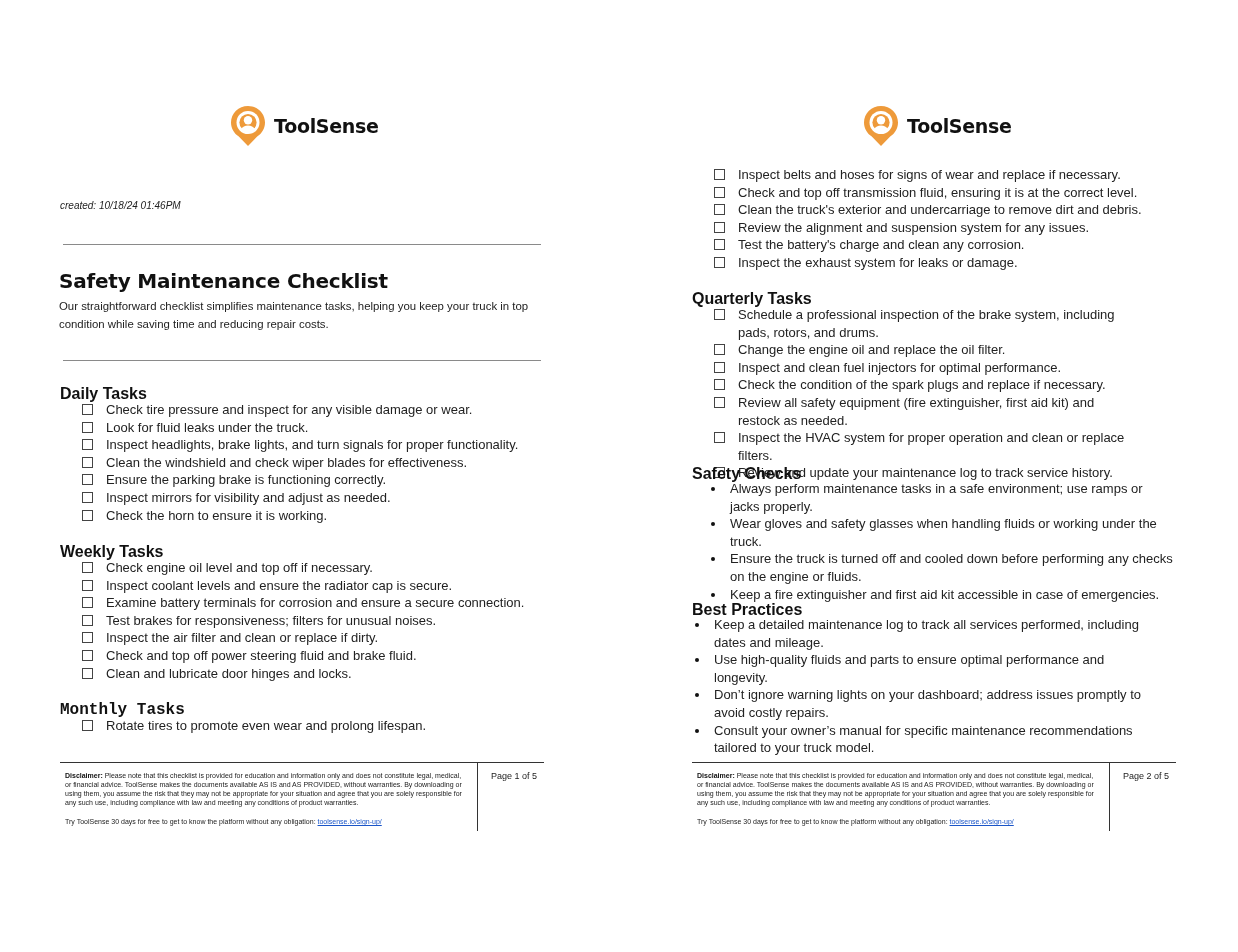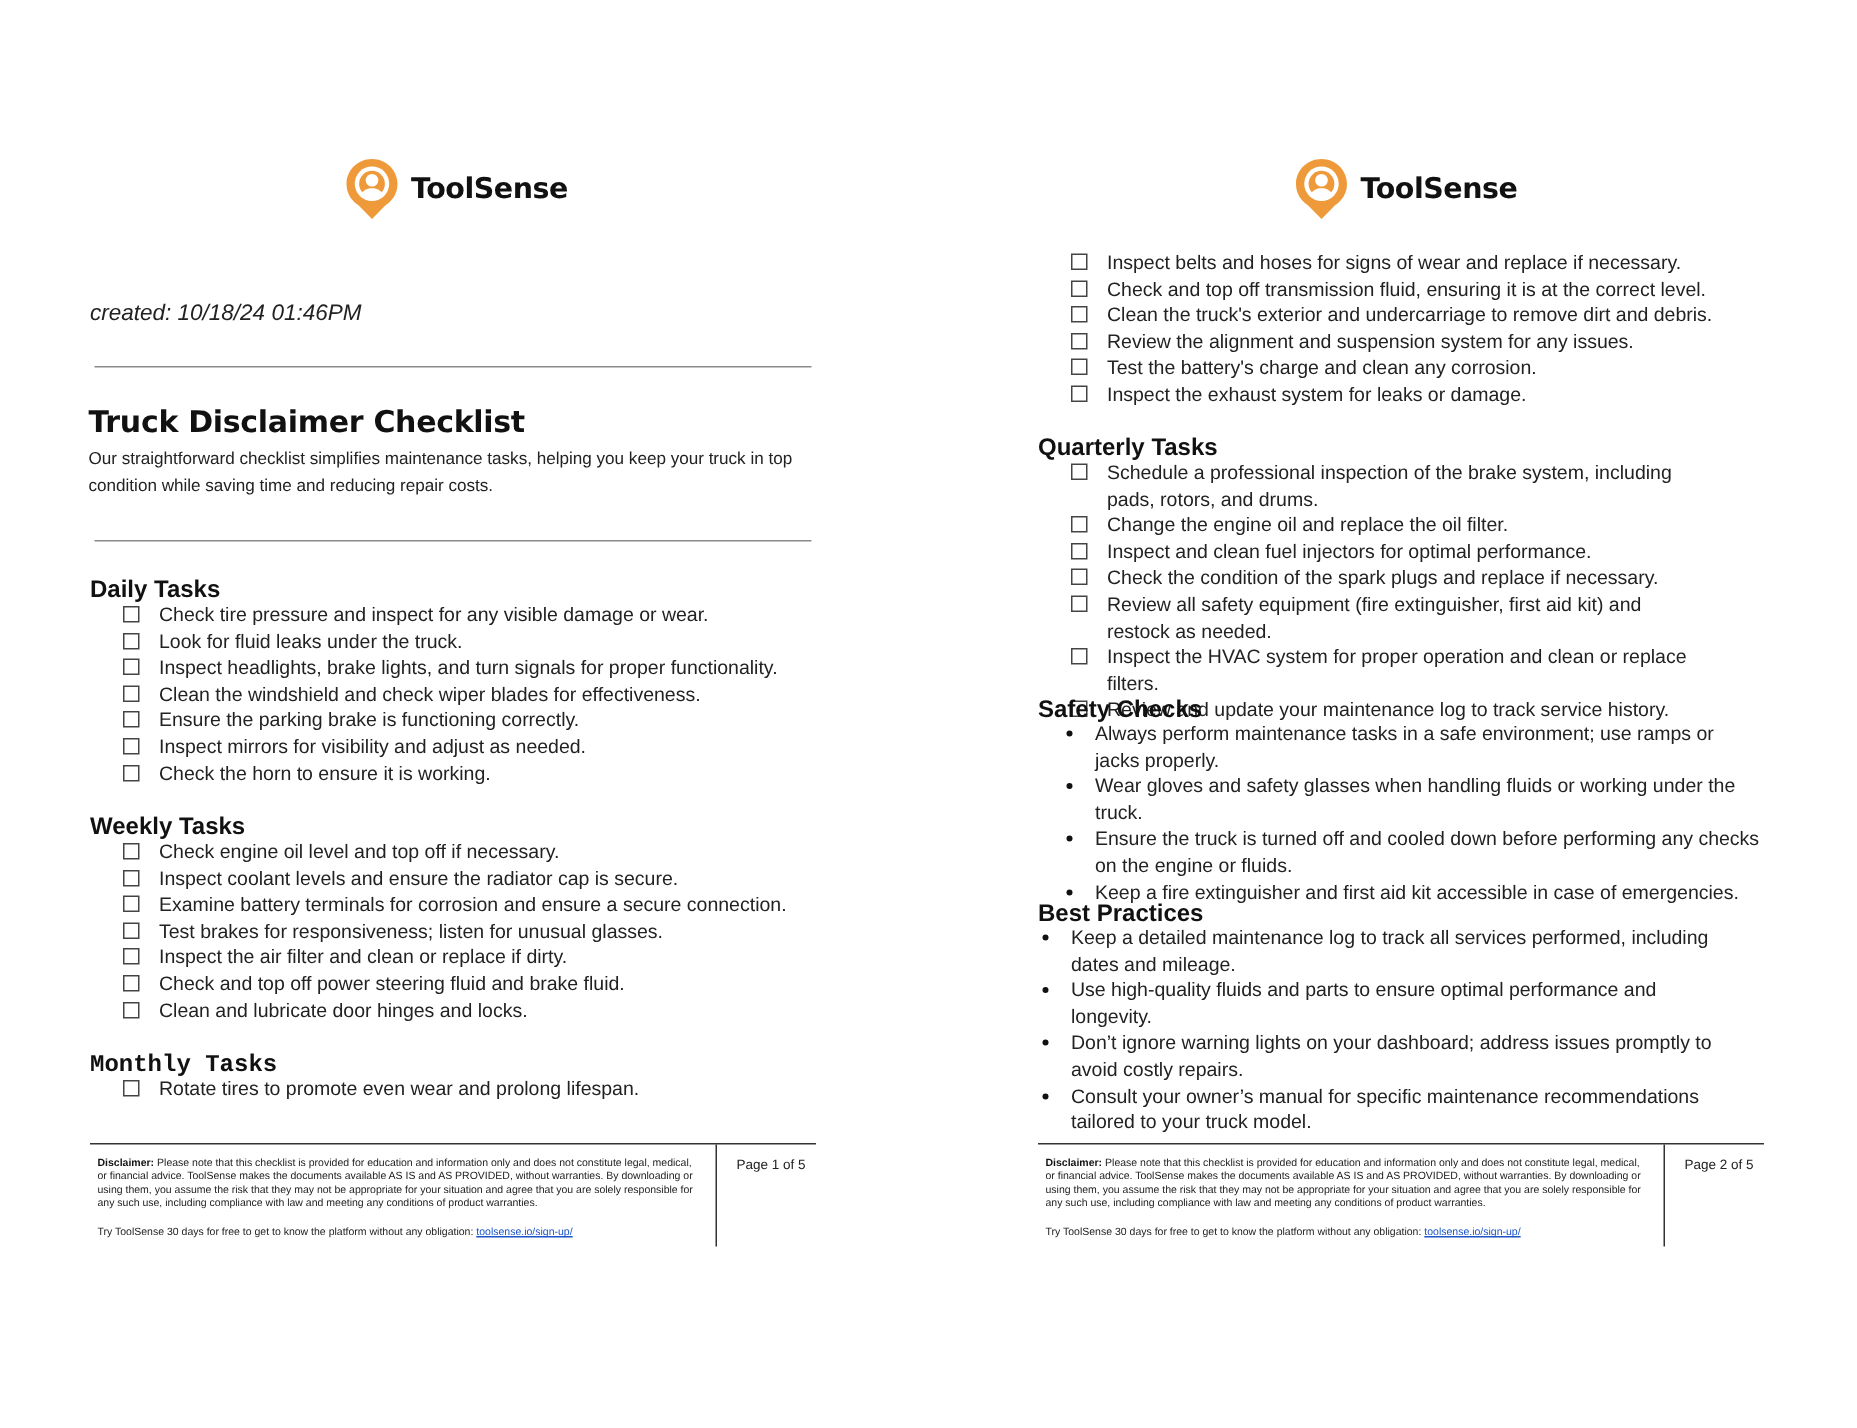--- a/index.html
+++ b/index.html
@@ -9,21 +9,21 @@
   .page.p1 { left: 0; }
   .page.p2 { left: 633px; }
 
   .logo { position: absolute; top: 105px; display: flex; align-items: center; }
   .page.p1 .logo { left: 230px; }
   .page.p2 .logo { left: 230px; }
   .logo svg { width: 36px; height: 42px; }
   .logo-text { font-family: "DejaVu Sans", sans-serif; font-weight: bold; font-size: 19px;
                color: #111; margin-left: 8px; letter-spacing: -0.3px; }
 
-  .created { position: absolute; left: 60px; top: 200px; font-style: italic; font-size: 15px; color: #222; }
+  .created { position: absolute; left: 60px; top: 200px; font-style: italic; font-size: 10px; color: #222; }
   .rule { position: absolute; left: 63px; width: 478px; height: 1px; background: #8a8a8a; }
   .doc-title { position: absolute; left: 59px; top: 269px; font-family: "DejaVu Sans", sans-serif;
                font-weight: bold; font-size: 20px; color: #111; margin: 0; letter-spacing: -0.2px; }
   .intro { position: absolute; left: 59px; top: 298px; width: 490px; font-size: 11.4px; line-height: 17.5px; color: #222; }
 
   .section-title { position: absolute; font-weight: bold; font-size: 16px; color: #111; }
   .list { position: absolute; margin: 0; padding: 0; list-style: none; font-size: 13px; color: #222; }
   .list li { position: relative; line-height: 17.6px; padding-left: 46px; }
   .list li .cb { position: absolute; left: 22px; top: 3px; width: 9px; height: 9px;
                  border: 1px solid #444; background: #fff; }
@@ -50,41 +50,41 @@
       <circle cx="18" cy="17.5" r="11.5" fill="#ffffff"></circle>
       <circle cx="18" cy="17.5" r="8.6" fill="#EE9A3A"></circle>
       <circle cx="18" cy="15.2" r="4.2" fill="#ffffff"></circle>
       <path d="M10.5 24.5 C12.5 21.6 15 20.5 18 20.5 C21 20.5 23.5 21.6 25.5 24.5 C23.5 26.5 21 27.3 18 27.3 C15 27.3 12.5 26.5 10.5 24.5 Z" fill="#ffffff"></path>
     </svg>
     <span class="logo-text">ToolSense</span>
   </div>
 
   <div class="created">created: 10/18/24 01:46PM</div>
   <div class="rule" style="top:244px;"></div>
-  <h1 class="doc-title">Truck Disclaimer Checklist</h1>
+  <h1 class="doc-title">Safety Maintenance Checklist</h1>
   <div class="intro">Our straightforward checklist simplifies maintenance tasks, helping you keep your truck in top condition while saving time and reducing repair costs.</div>
   <div class="rule" style="top:360px;"></div>
 
   <div class="section-title" style="left:60px; top:385px;">Daily Tasks</div>
   <ul class="list" style="left:60px; top:401px;">
     <li><span class="cb"></span><span>Check tire pressure and inspect for any visible damage or wear.</span></li>
     <li><span class="cb"></span><span>Look for fluid leaks under the truck.</span></li>
     <li><span class="cb"></span><span>Inspect headlights, brake lights, and turn signals for proper functionality.</span></li>
     <li><span class="cb"></span><span>Clean the windshield and check wiper blades for effectiveness.</span></li>
     <li><span class="cb"></span><span>Ensure the parking brake is functioning correctly.</span></li>
     <li><span class="cb"></span><span>Inspect mirrors for visibility and adjust as needed.</span></li>
     <li><span class="cb"></span><span>Check the horn to ensure it is working.</span></li>
   </ul>
 
   <div class="section-title" style="left:60px; top:543px;">Weekly Tasks</div>
   <ul class="list" style="left:60px; top:559px;">
     <li><span class="cb"></span><span>Check engine oil level and top off if necessary.</span></li>
     <li><span class="cb"></span><span>Inspect coolant levels and ensure the radiator cap is secure.</span></li>
     <li><span class="cb"></span><span>Examine battery terminals for corrosion and ensure a secure connection.</span></li>
-    <li><span class="cb"></span><span>Test brakes for responsiveness; listen for unusual glasses.</span></li>
+    <li><span class="cb"></span><span>Test brakes for responsiveness; filters for unusual noises.</span></li>
     <li><span class="cb"></span><span>Inspect the air filter and clean or replace if dirty.</span></li>
     <li><span class="cb"></span><span>Check and top off power steering fluid and brake fluid.</span></li>
     <li><span class="cb"></span><span>Clean and lubricate door hinges and locks.</span></li>
   </ul>
 
   <div class="section-title" style="left:60px; top:701px;font-family:Liberation Mono, monospace;">Monthly Tasks</div>
   <ul class="list" style="left:60px; top:717px;">
     <li><span class="cb"></span><span>Rotate tires to promote even wear and prolong lifespan.</span></li>
   </ul>
 

